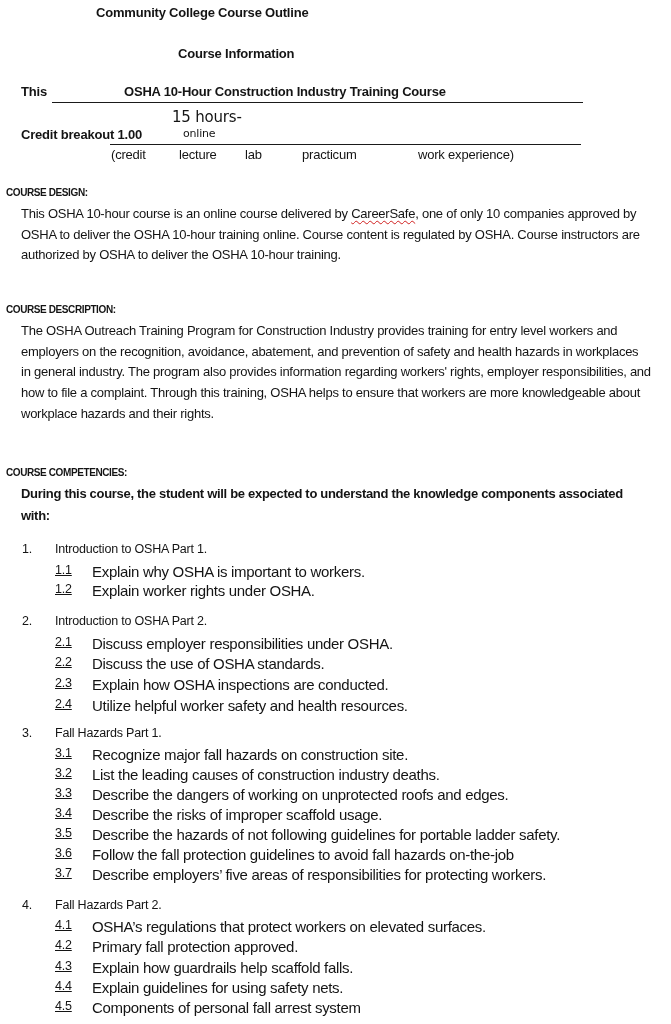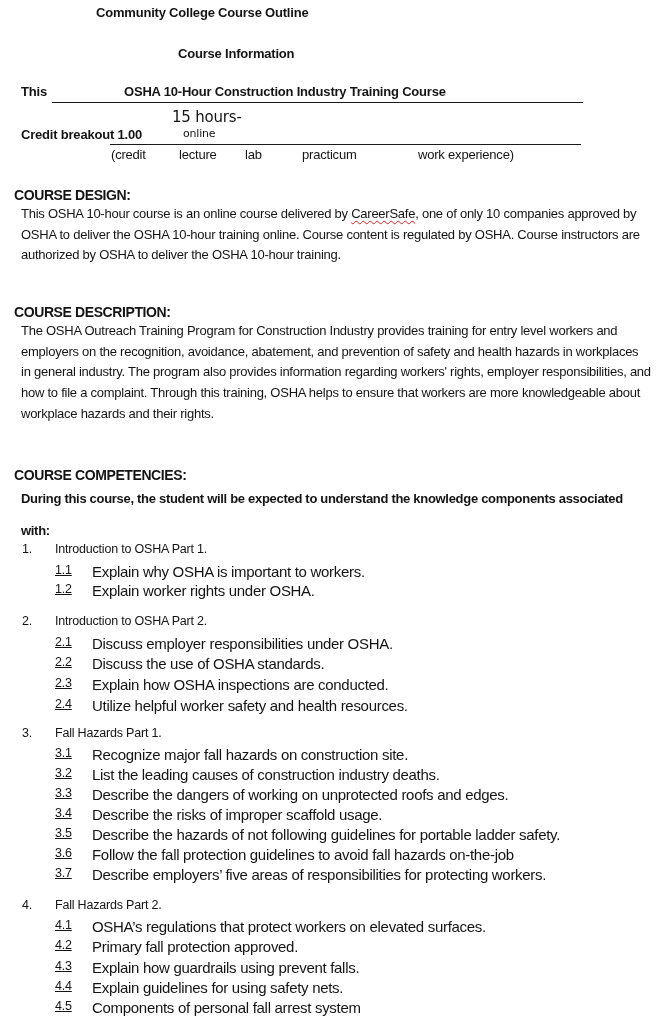--- a/index.html
+++ b/index.html
@@ -21,24 +21,24 @@
     .credit-label { left: 21px; top: 127px; }
     .credit-online { left: 183px; top: 127px; font-family: "DejaVu Sans", sans-serif; font-size: 11px; }
     .credit-rule { position: absolute; left: 110px; top: 144px; width: 471px; height: 0; border-top: 1.3px solid #1a1a1a; }
     .legend-row { top: 147px; }
     .lg-credit { left: 111px; }
     .lg-lecture { left: 179px; }
     .lg-lab { left: 245px; }
     .lg-practicum { left: 302px; }
     .lg-work { left: 418px; }
 
-    .section-heading { position: absolute; left: 14px; font-weight: bold; font-size: 14px; letter-spacing: -0.4px; }
+    .section-heading { position: absolute; left: 6px; font-weight: bold; font-size: 10px; letter-spacing: -0.4px; }
     .para { position: absolute; left: 21px; width: 630px; font-size: 13px; line-height: 20.7px; letter-spacing: -0.25px; }
     .squiggle { text-decoration: underline wavy #d02020; text-decoration-thickness: 1px; text-underline-offset: 2px; }
-    .intro-bold { position: absolute; left: 21px; width: 620px; font-weight: bold; font-size: 13px; line-height: 32px; letter-spacing: -0.3px; }
+    .intro-bold { position: absolute; left: 21px; width: 620px; font-weight: bold; font-size: 13px; line-height: 22px; letter-spacing: -0.3px; }
 
     .comp-list { position: absolute; left: 0; top: 0; }
     .comp-item-num { position: absolute; left: 22px; font-size: 12.5px; }
     .comp-item-title { position: absolute; left: 55px; font-size: 12.5px; white-space: nowrap; }
     .sub-num { position: absolute; left: 55px; font-size: 12.5px; text-decoration: underline; }
     .sub-text { position: absolute; left: 92px; font-size: 15px; white-space: nowrap; letter-spacing: -0.3px; }
   </style>
 </head>
 <body>
 
@@ -118,19 +118,19 @@
   </div>
 
   <div>
     <div class="comp-item-num" style="top:898px">4.</div>
     <div class="comp-item-title" style="top:898px">Fall Hazards Part 2.</div>
     <div class="sub-num" style="top:918px">4.1</div>
     <div class="sub-text" style="top:918px">OSHA’s regulations that protect workers on elevated surfaces.</div>
     <div class="sub-num" style="top:938px">4.2</div>
     <div class="sub-text" style="top:938px">Primary fall protection approved.</div>
     <div class="sub-num" style="top:959px">4.3</div>
-    <div class="sub-text" style="top:959px">Explain how guardrails using prevent falls.</div>
+    <div class="sub-text" style="top:959px">Explain how guardrails help scaffold falls.</div>
     <div class="sub-num" style="top:979px">4.4</div>
     <div class="sub-text" style="top:979px">Explain guidelines for using safety nets.</div>
     <div class="sub-num" style="top:999px">4.5</div>
     <div class="sub-text" style="top:999px">Components of personal fall arrest system</div>
   </div>
 </div>
 
 </body></html>

